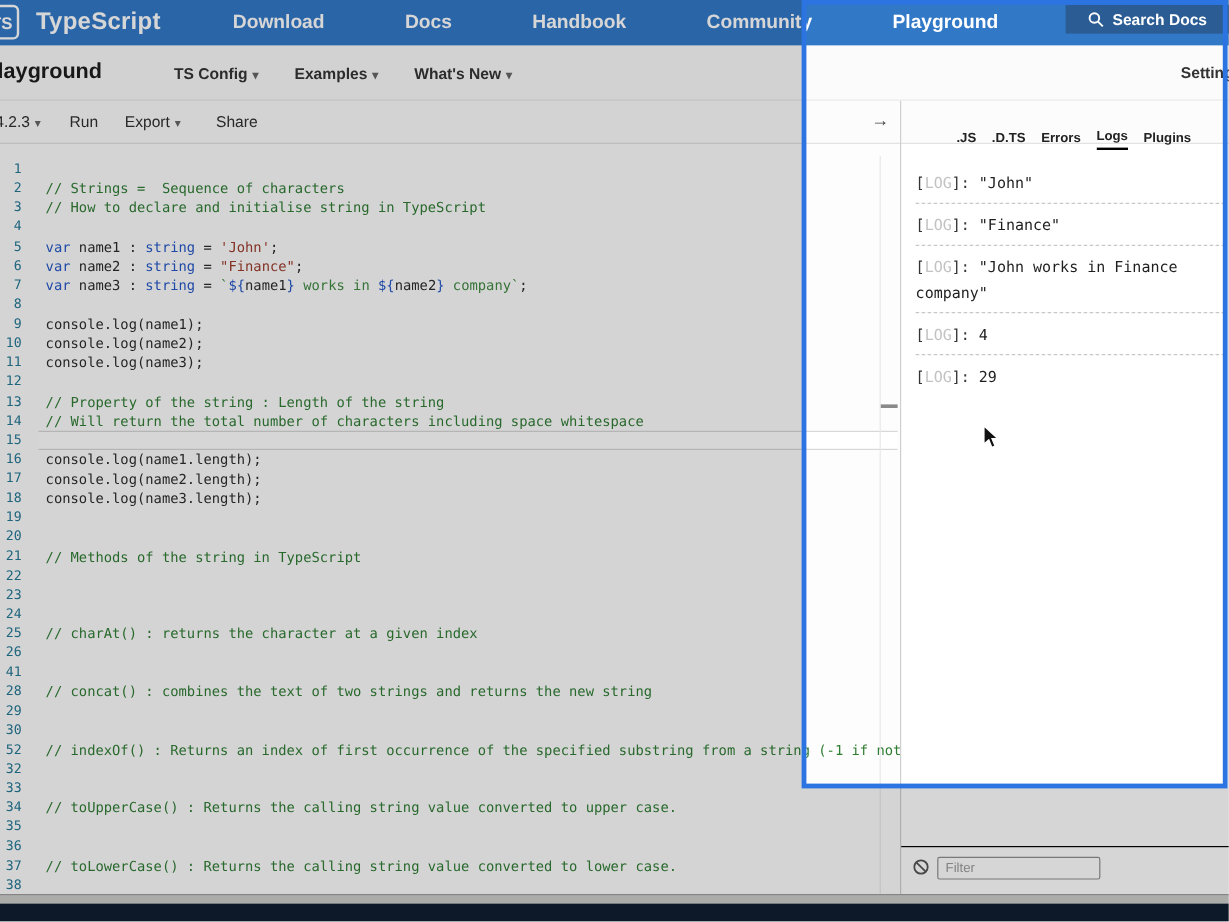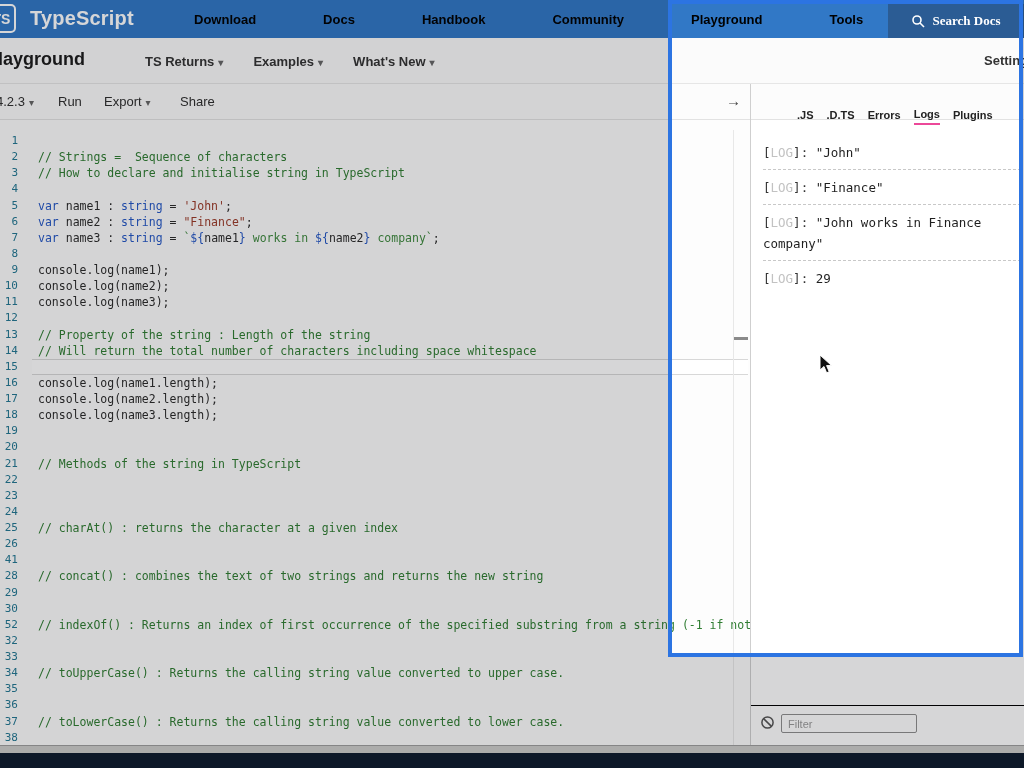--- a/index.html
+++ b/index.html
@@ -6,44 +6,44 @@
   html,body { width:1024px; height:768px; overflow:hidden; }
   body { position:relative; background:#ffffff; font-family:"Liberation Sans", sans-serif; }
 
   
   .navbar { position:absolute; left:0; top:0; width:1024px; height:38px; background:#3178c6; }
   .logo-box { position:absolute; left:-13px; top:4px; width:29px; height:29px; border:2px solid #fff;
               border-radius:5px; color:#fff; font-weight:bold; font-size:14px; display:flex;
               align-items:center; justify-content:center; }
   .brand { position:absolute; left:30px; top:7px; color:#fff; font-size:20px; font-weight:bold; letter-spacing:0.2px; }
   .nav-items { position:absolute; left:150px; top:0; height:38px; display:flex; align-items:center; gap:23px; }
-  .nav-item { color:#000000; font-size:13px; font-weight:600; white-space:nowrap; cursor:pointer;padding-left:44px; }
-  .search-block { position:absolute; left:888px; top:4px; width:136px; height:34px; background:#2b5c94;
-                  display:flex; align-items:center; justify-content:center; gap:7px;font-family:Liberation Serif, serif; }
+  .nav-item { color:#ffffff; font-size:16px; font-weight:600; white-space:nowrap; cursor:pointer;padding-left:44px; }
+  .search-block { position:absolute; left:888px; top:4px; width:136px; height:24px; background:#2b5c94;
+                  display:flex; align-items:center; justify-content:center; gap:7px; }
   .search-block span { color:#fff; font-size:13px; font-weight:600; }
 
   
   .pg-header { position:absolute; left:0; top:38px; width:1024px; height:46px; background:#fbfbfb;
                border-bottom:1px solid #e6e6e6; }
   .pg-title { position:absolute; left:-14px; top:11px; font-size:18px; font-weight:bold; color:#1b1b1b; }
   .pg-menus { position:absolute; left:145px; top:0; height:46px; display:flex; align-items:center; gap:30px; }
   .pg-menu { font-size:13px; color:#333; font-weight:600; cursor:pointer; white-space:nowrap; }
   .caret::after { content:"▾"; font-size:10px; color:#666; margin-left:4px; }
   .settings { position:absolute; left:984px; top:15px; font-size:13px; font-weight:600; color:#333; white-space:nowrap; }
 
   
   .toolbar { position:absolute; left:0; top:84px; width:1024px; height:36px; background:#fcfcfc;
              border-bottom:1px solid #e2e2e2; }
   .tb-item { position:absolute; top:10px; font-size:13px; color:#2e2e2e; font-weight:500; cursor:pointer; white-space:nowrap; }
   .tb-version { left:-4px; } .tb-run { left:58px; } .tb-export { left:104px; } .tb-share { left:180px; }
   .collapse-arrow { position:absolute; left:726px; top:8px; font-size:15px; color:#444; cursor:pointer; }
   .collapse-arrow::after { content:"→"; }
   .tabs { position:absolute; left:797px; top:0; height:36px; display:flex; align-items:center; gap:13px; }
   .tab { font-size:11px; font-weight:bold; color:#222; cursor:pointer; padding:3px 0; white-space:nowrap;margin-top:25px; }
-  .tab.active { border-bottom:2px solid #ec4899;text-align:right; }
+  .tab.active { border-bottom:2px solid #000000;text-align:right; }
 
   
   .editor { position:absolute; left:0; top:120px; width:750px; height:625px; background:#fdfdfd; overflow:hidden; }
   .gutter { position:absolute; left:0; top:13px; width:30px; text-align:right; padding-right:12px;
             font-family:"DejaVu Sans Mono", monospace; font-size:11px; color:#237893; }
   .gutter div { height:16.13px; line-height:16.13px; }
   .code { position:absolute; left:38px; top:13px; font-family:"DejaVu Sans Mono", monospace;
           font-size:11.5px; color:#2b2b2b; white-space:pre; }
   .code div { height:16.13px; line-height:16.13px; }
   .tok-c { color:#2f7d32; }
@@ -98,21 +98,21 @@
       <circle cx="6" cy="6" r="4" fill="none" stroke="#ffffff" stroke-width="1.6"></circle>
       <line x1="9" y1="9" x2="13" y2="13" stroke="#ffffff" stroke-width="1.6"></line>
     </svg>
     <span>Search Docs</span>
   </div>
 </div>
 
 <div class="pg-header">
   <div class="pg-title">Playground</div>
   <div class="pg-menus">
-      <div class="pg-menu caret">TS Returns</div>
+      <div class="pg-menu caret">TS Config</div>
       <div class="pg-menu caret">Examples</div>
       <div class="pg-menu caret">What's New</div>
     </div>
   <div class="settings">Settings</div>
 </div>
 
 <div class="toolbar">
   <div class="tb-item tb-version caret">4.2.3</div>
   <div class="tb-item tb-run">Run</div>
   <div class="tb-item tb-export caret">Export</div>
@@ -172,20 +172,21 @@
   <div class="code" id="code"><div>&nbsp;</div><div><span class="tok-c">// Strings =  Sequence of characters</span></div><div><span class="tok-c">// How to declare and initialise string in TypeScript</span></div><div>&nbsp;</div><div><span class="tok-k">var</span> name1 : <span class="tok-k">string</span> = <span class="tok-s">'John'</span>;</div><div><span class="tok-k">var</span> name2 : <span class="tok-k">string</span> = <span class="tok-s">"Finance"</span>;</div><div><span class="tok-k">var</span> name3 : <span class="tok-k">string</span> = <span class="tok-t">`</span><span class="tok-k">${</span>name1<span class="tok-k">}</span><span class="tok-t"> works in </span><span class="tok-k">${</span>name2<span class="tok-k">}</span><span class="tok-t"> company`</span>;</div><div>&nbsp;</div><div>console.log(name1);</div><div>console.log(name2);</div><div>console.log(name3);</div><div>&nbsp;</div><div><span class="tok-c">// Property of the string : Length of the string</span></div><div><span class="tok-c">// Will return the total number of characters including space whitespace</span></div><div>&nbsp;</div><div>console.log(name1.length);</div><div>console.log(name2.length);</div><div>console.log(name3.length);</div><div>&nbsp;</div><div>&nbsp;</div><div><span class="tok-c">// Methods of the string in TypeScript</span></div><div>&nbsp;</div><div>&nbsp;</div><div>&nbsp;</div><div><span class="tok-c">// charAt() : returns the character at a given index</span></div><div>&nbsp;</div><div>&nbsp;</div><div><span class="tok-c">// concat() : combines the text of two strings and returns the new string</span></div><div>&nbsp;</div><div>&nbsp;</div><div><span class="tok-c">// indexOf() : Returns an index of first occurrence of the specified substring from a string (-1 if not found)</span></div><div>&nbsp;</div><div>&nbsp;</div><div><span class="tok-c">// toUpperCase() : Returns the calling string value converted to upper case.</span></div><div>&nbsp;</div><div>&nbsp;</div><div><span class="tok-c">// toLowerCase() : Returns the calling string value converted to lower case.</span></div><div>&nbsp;</div></div>
   <div class="scroll-line"></div>
   <div class="scroll-mark"></div>
 </div>
 
 <div class="divider"></div>
 <div class="logs" id="logs">
     <div class="log-entry"><span class="log-br">[</span><span class="log-tag">LOG</span><span class="log-br">]:</span> <span class="log-val">"John"</span></div>
     <div class="log-entry"><span class="log-br">[</span><span class="log-tag">LOG</span><span class="log-br">]:</span> <span class="log-val">"Finance"</span></div>
     <div class="log-entry"><span class="log-br">[</span><span class="log-tag">LOG</span><span class="log-br">]:</span> <span class="log-val">"John works in Finance company"</span></div>
+    <div class="log-entry"><span class="log-br">[</span><span class="log-tag">LOG</span><span class="log-br">]:</span> <span class="log-val">4</span></div>
     <div class="log-entry"><span class="log-br">[</span><span class="log-tag">LOG</span><span class="log-br">]:</span> <span class="log-val">29</span></div>
   </div>
 
 <svg class="mouse-cursor" width="14" height="20" viewBox="0 0 14 20">
   <path d="M1,1 L1,16 L5,12.5 L7.6,18.8 L10.2,17.7 L7.6,11.6 L12.6,11.6 Z" fill="#111" stroke="#fff" stroke-width="1"></path>
 </svg>
 
 <div class="filter-bar">
   <svg class="no-icon" width="15" height="15" viewBox="0 0 15 15">
     <circle cx="7.5" cy="7.5" r="5.6" fill="none" stroke="#555" stroke-width="1.5"></circle>

